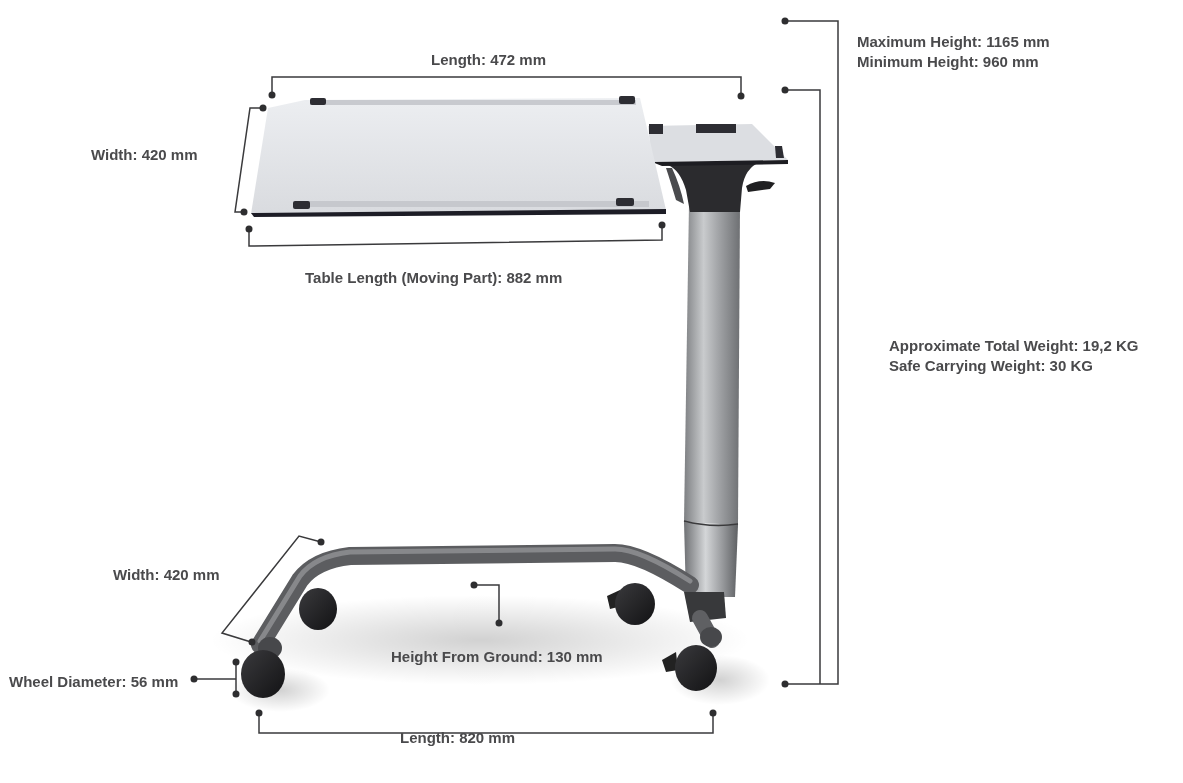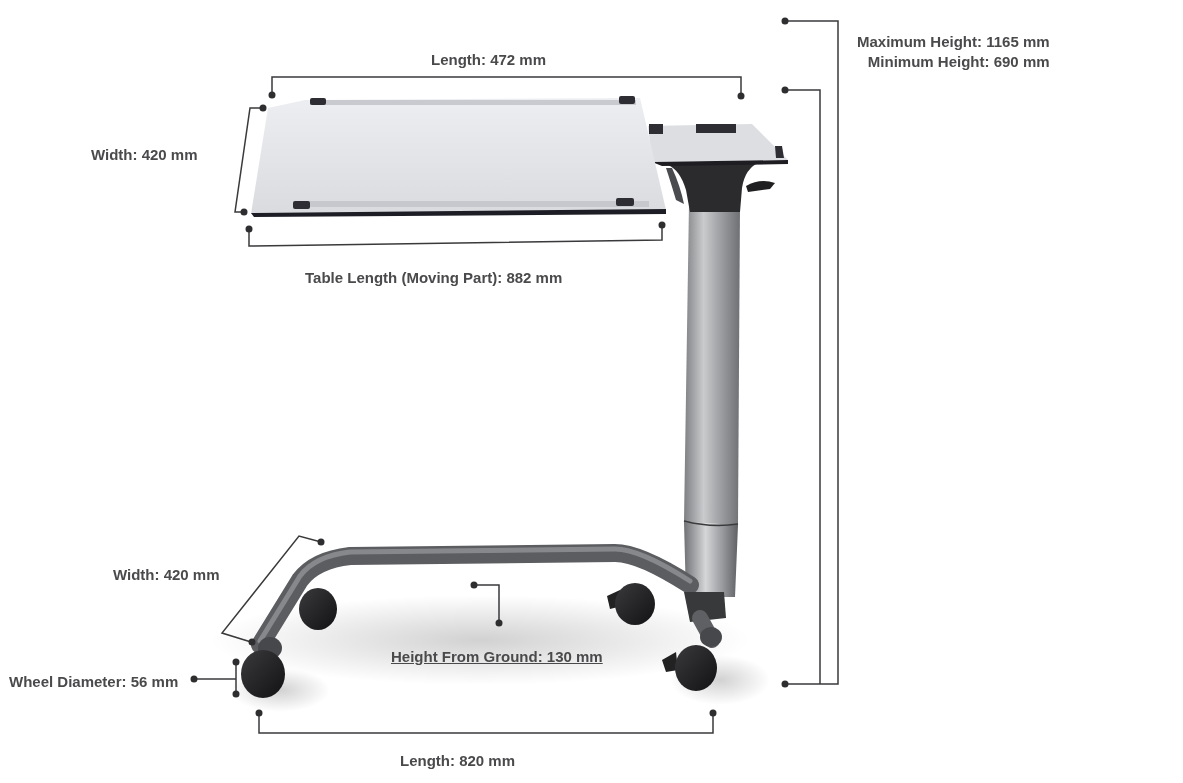--- a/index.html
+++ b/index.html
@@ -22,21 +22,21 @@
     }
     .label {
       position: absolute;
       font-weight: bold;
       font-size: 15px;
       color: #4a4a4c;
       white-space: nowrap;
       line-height: 20px;
       letter-spacing: 0px;
     }
-    .label .line { display: block; text-align: right; }
+    .label .line { display: block; }
     svg { position: absolute; left: 0; top: 0; }
   </style>
 </head>
 <body>
 
 <div id="stage">
 
   <svg width="1183" height="783" viewBox="0 0 1183 783">
     <defs>
       <linearGradient id="colGrad" x1="0" x2="1" y1="0" y2="0">
@@ -176,25 +176,29 @@
   </svg>
 
   <div class="label" style="left:431px; top:50px;">Length: 472 mm</div>
 
   <div class="label" style="left:91px; top:145px;">Width: 420 mm</div>
 
   <div class="label" style="left:305px; top:268px;text-align:center;">Table Length (Moving Part): 882 mm</div>
 
   <div class="label" style="left:857px; top:32px;">
     <span class="line">Maximum Height: 1165 mm</span>
-    <span class="line">Minimum Height: 690 mm</span>
+    <span class="line">Minimum Height: 960 mm</span>
   </div>
 
+  <div class="label" style="left:889px; top:336px;">
+    <span class="line">Approximate Total Weight: 19,2 KG</span>
+    <span class="line">Safe Carrying Weight: 30 KG</span>
+  </div>
 
   <div class="label" style="left:113px; top:565px;">Width: 420 mm</div>
 
   <div class="label" style="left:9px; top:672px;">Wheel Diameter: 56 mm</div>
 
-  <div class="label" style="left:391px; top:647px;text-decoration:underline;">Height From Ground: 130 mm</div>
-
-  <div class="label" style="left:400px; top:751px;">Length: 820 mm</div>
+  <div class="label" style="left:391px; top:647px;">Height From Ground: 130 mm</div>
+
+  <div class="label" style="left:400px; top:728px;">Length: 820 mm</div>
 
 </div>
 
 </body></html>

